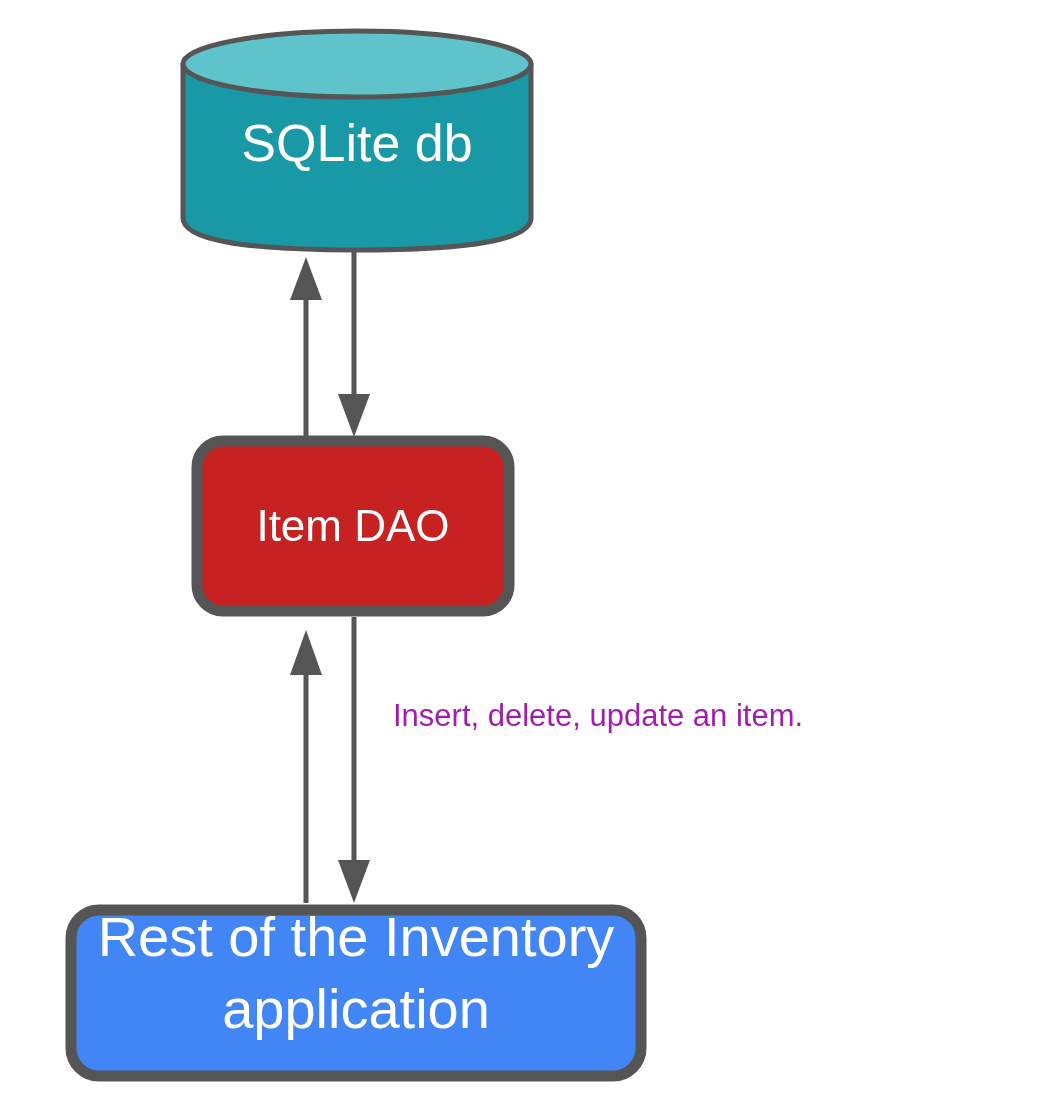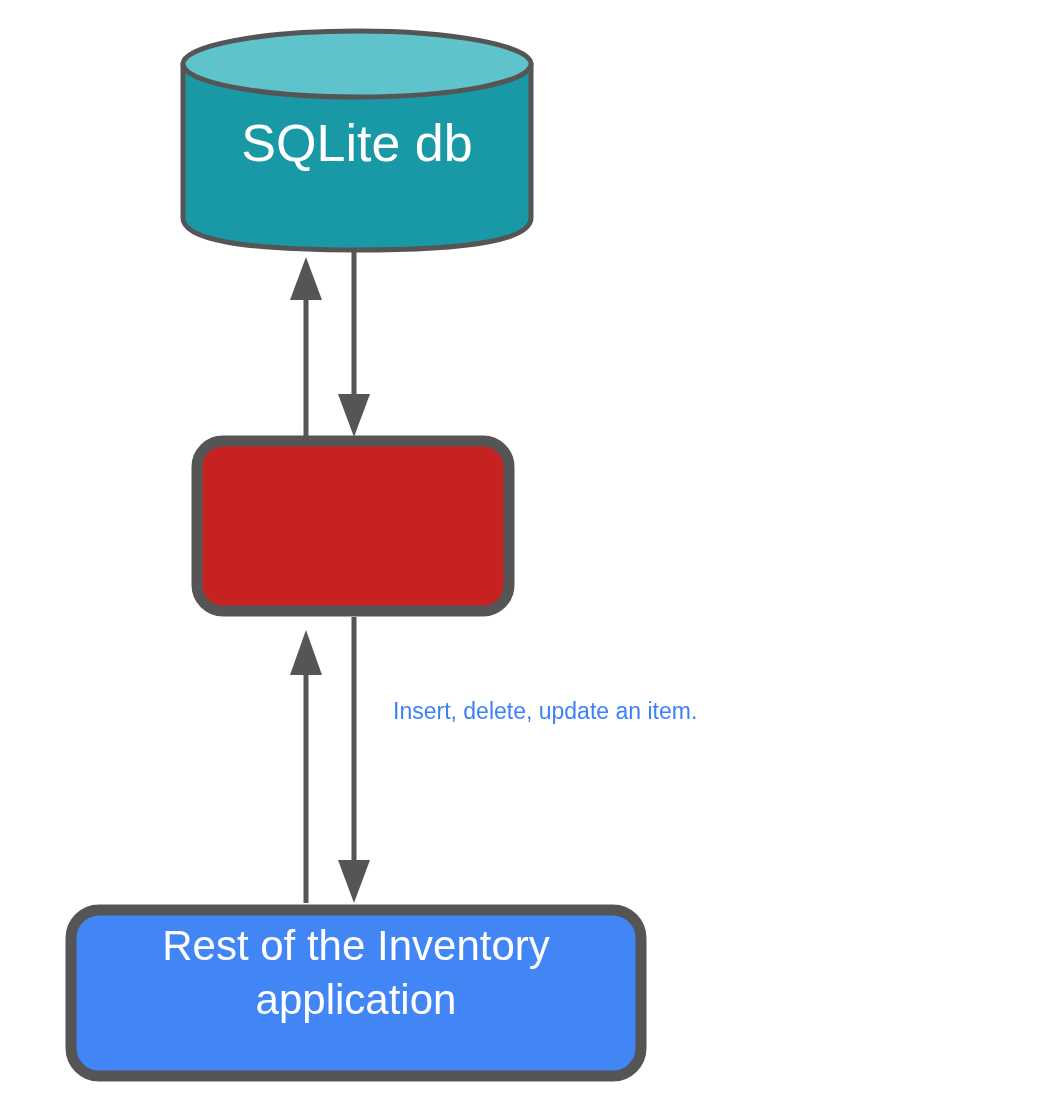--- a/index.html
+++ b/index.html
@@ -52,29 +52,29 @@
     top: 438px;
     width: 318px;
     height: 176px;
     font-size: 44px;
   }
   #app-label {
     left: 66px;
     top: 905px;
     width: 580px;
     height: 135px;
-    font-size: 42px;
+    font-size: 56px;
     line-height: 1.28;
   }
   .edge-annotation {
     position: absolute;
     left: 393px;
-    color: #3b82f6;
+    color: #a21caf;
     font-family: "Liberation Sans", sans-serif;
-    font-size: 23px;
+    font-size: 31px;
     font-weight: 400;
     white-space: nowrap;
   }
   #annotation-line-1 { top: 698px; }
   #annotation-line-2 { top: 775px; }
 </style>
 </head>
 <body>
 
 <div id="diagram-canvas">
@@ -117,20 +117,21 @@
 
     <g>
       <line x1="354" y1="617" x2="354" y2="870" stroke="#555555" stroke-width="5"></line>
       <polygon points="354,903 338,860 370,860" fill="#555555"></polygon>
     </g>
 
   </svg>
 
   <div class="node-label" id="db-label">SQLite db</div>
 
+  <div class="node-label" id="dao-label">Item DAO</div>
 
   <div class="node-label" id="app-label">Rest of the Inventory
 application</div>
 
   <div class="edge-annotation" id="annotation-line-1">Insert, delete, update an item.</div>
 
 
 </div>
 
 </body></html>

